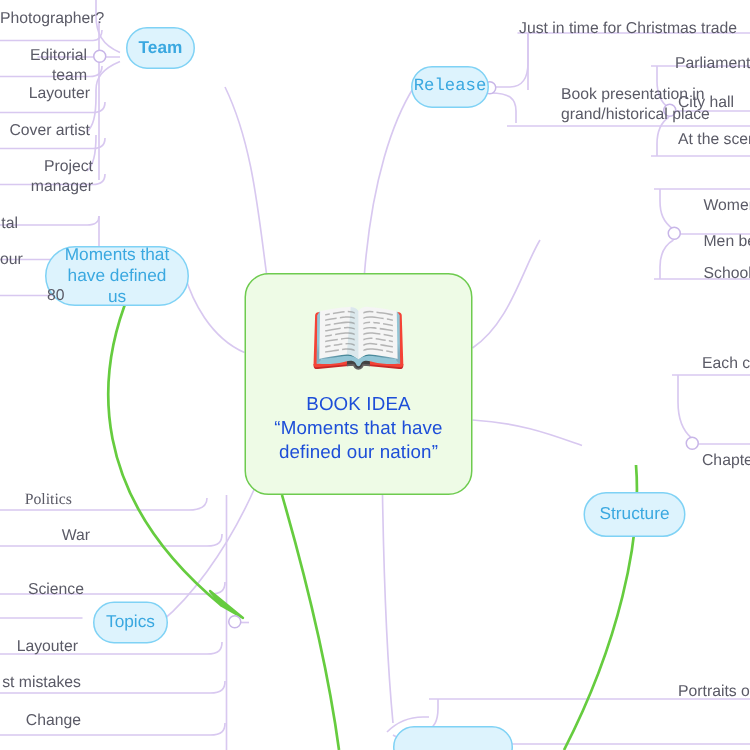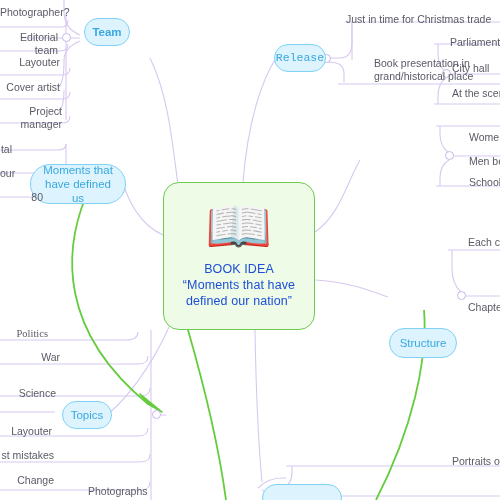--- a/index.html
+++ b/index.html
@@ -233,16 +233,15 @@
   <div class="leaf right" style="left:452px; top:62px; width:60px;">City hall</div>
   <div class="leaf right" style="left:452px; top:87px; width:60px;">At the scene</div>
 
   <div class="leaf right" style="left:469px; top:131px; width:60px;">Women b</div>
   <div class="leaf right" style="left:469px; top:155px; width:60px;">Men betw</div>
   <div class="leaf right" style="left:469px; top:176px; width:60px;">Schools?</div>
 
   <div class="leaf right" style="left:468px; top:236px; width:60px;">Each ch</div>
   <div class="leaf right" style="left:468px; top:301px; width:60px;">Chapte</div>
 
-  <div class="leaf right" style="left:88px; top:485px; width:90px;">Photographs</div>
   <div class="leaf right" style="left:452px; top:455px; width:70px;">Portraits of w</div>
 
 </div>
 
 </body></html>

